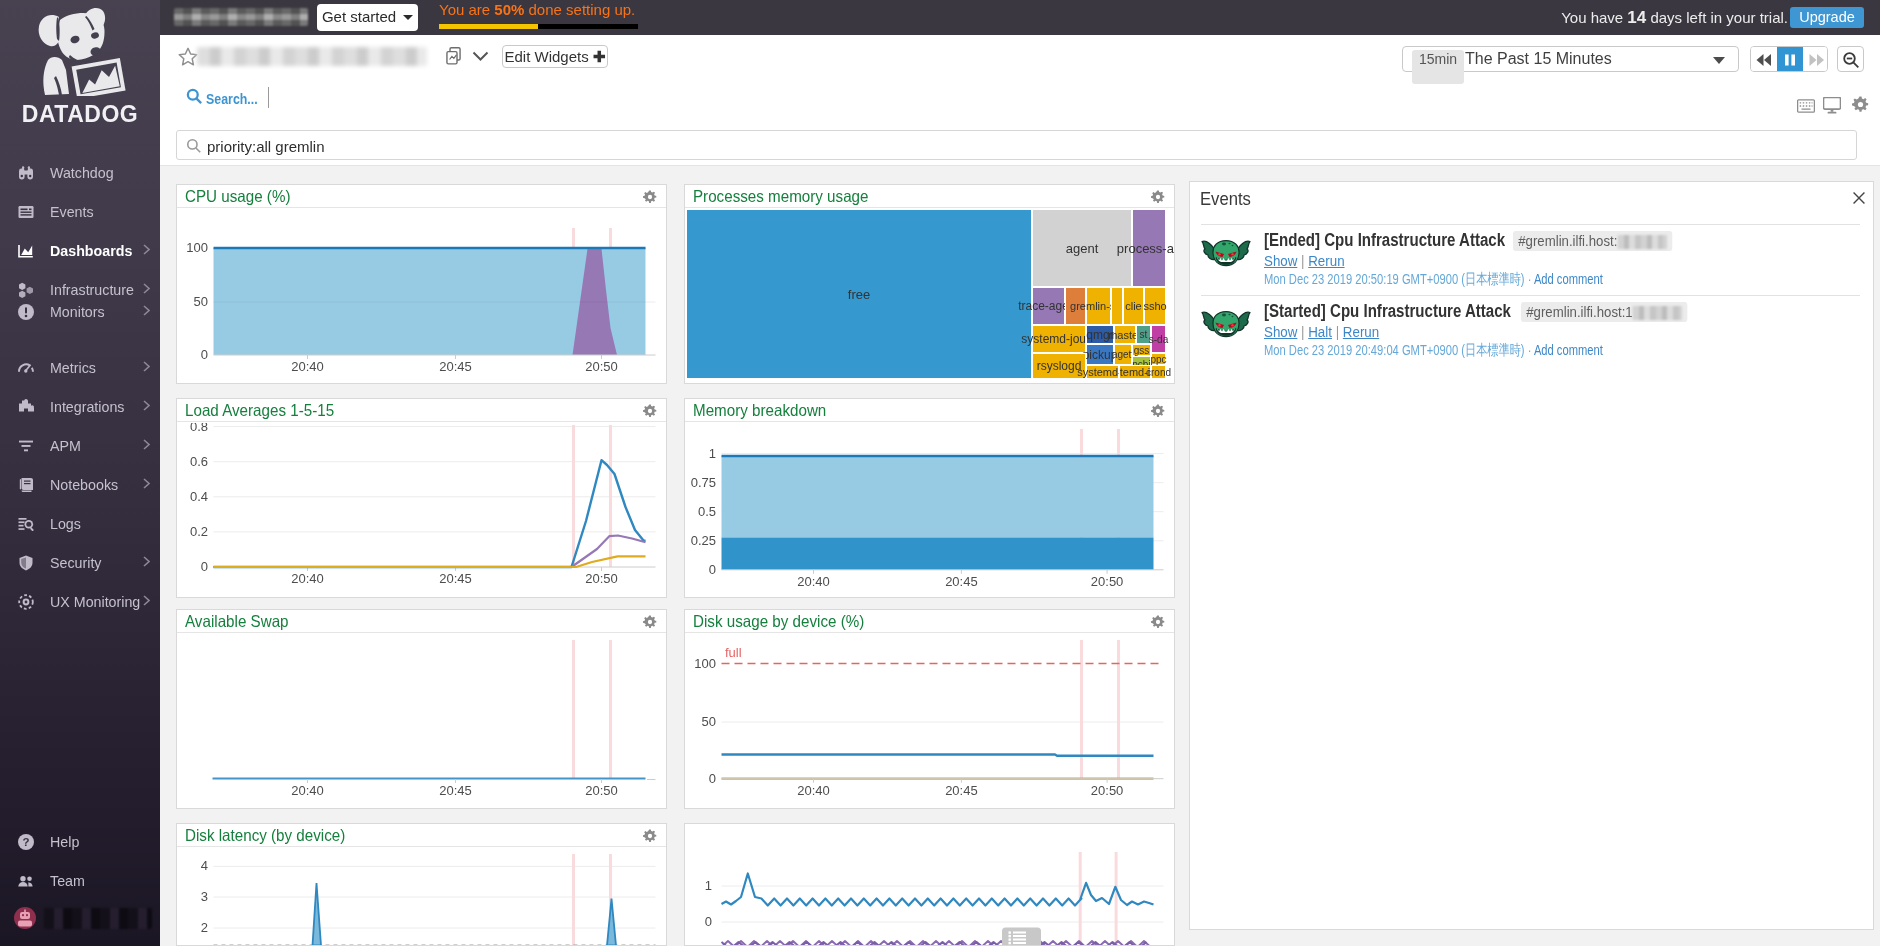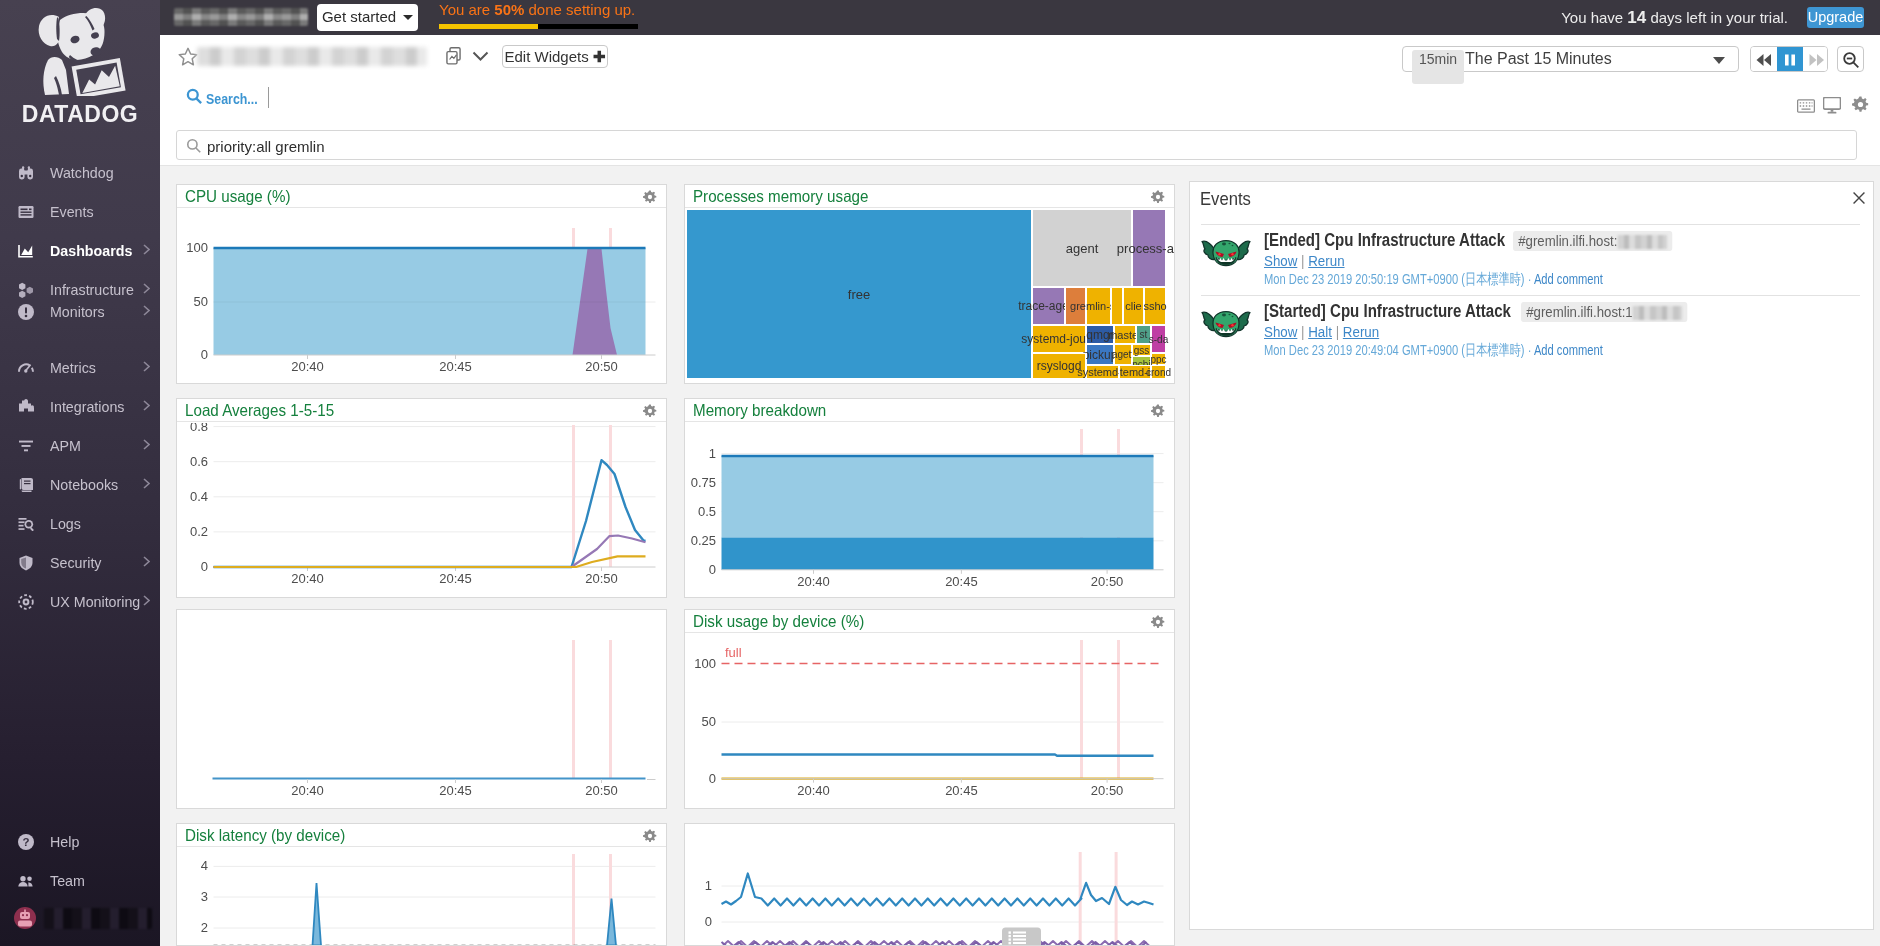--- a/index.html
+++ b/index.html
@@ -20,21 +20,21 @@
 
 #topbar { position:absolute; left:160px; top:0; width:1720px; height:35px; background:#3a3740; z-index:20; }
 .blur1 { position:absolute; left:14px; top:8px; width:134px; height:18px; border-radius:2px;
   background:repeating-linear-gradient(90deg,#8b8b8b 0 9px,#6e6e6e 9px 18px,#a3a3a3 18px 27px,#787878 27px 36px),repeating-linear-gradient(0deg,rgba(0,0,0,.25) 0 6px,rgba(255,255,255,.12) 6px 12px); background-blend-mode:overlay; filter:blur(1px); }
 #getstarted { position:absolute; left:157px; top:4px; width:101px; height:27px; background:#ffffff; border-radius:4px; color:#2b2b2b; font-size:15px; text-align:center; line-height:26px; }
 #getstarted .car { display:inline-block; vertical-align:2px; margin-left:7px; width:0; height:0; border-left:5px solid transparent; border-right:5px solid transparent; border-top:5px solid #2b2b2b; }
 #setup-txt { position:absolute; left:279px; top:1px; color:#f97316; font-size:15px; }
 #setup-bar { position:absolute; left:279px; top:24px; width:199px; height:5px; background:#000; }
 #setup-bar .y { position:absolute; left:0; top:0; width:99px; height:5px; background:#f5c400; }
 #trial-txt { position:absolute; right:92px; top:8px; color:#ededed; font-size:15px; }
-#upgrade { position:absolute; right:16px; top:7px; width:57px; height:21px; background:#3e96d3; border-radius:3px; color:#fff; font-size:14.5px; text-align:center; line-height:21px; }
+#upgrade { position:absolute; right:16px; top:7px; width:74px; height:21px; background:#3e96d3; border-radius:3px; color:#fff; font-size:14.5px; text-align:center; line-height:21px; }
 
 
 #header { position:absolute; left:160px; top:35px; width:1720px; height:131px; background:#fff; border-bottom:1px solid #e4e4e4; z-index:10; }
 .blur2 { position:absolute; left:37px; top:12px; width:230px; height:19px; border-radius:2px;
   background:repeating-linear-gradient(90deg,#dedede 0 13px,#cccccc 13px 24px,#e9e9e9 24px 37px,#d3d3d3 37px 49px); filter:blur(2px); }
 #editw { position:absolute; left:342px; top:10px; width:106px; height:23px; border:1px solid #c9c9c9; border-radius:4px; color:#333; font-size:15px; text-align:center; line-height:21px; background:#fff; }
 #search-link { position:absolute; left:46px; top:55px; color:#3c95d2; font-size:15.5px; font-weight:bold; transform:scaleX(0.8); transform-origin:left center; }
 #cursorbar { position:absolute; left:108px; top:52px; width:1px; height:21px; background:#9a9a9a; }
 #timebox { position:absolute; left:1242px; top:11px; width:337px; height:26px; border:1px solid #c9c9c9; border-radius:4px; background:#fff; }
 #timebox .chip { position:absolute; left:9px; top:3px; padding:0 7px; height:34px; background:#e5e5e5; border-radius:3px; color:#555; font-size:14px; line-height:19px; }
@@ -521,20 +521,24 @@
             <text x="31" y="92.70000000000002" font-size="13" fill="#4d4d4d" text-anchor="end" font-family="Liberation Sans, sans-serif">0.5</text>
             <text x="31" y="121.75000000000001" font-size="13" fill="#4d4d4d" text-anchor="end" font-family="Liberation Sans, sans-serif">0.25</text>
             <text x="31" y="150.8" font-size="13" fill="#4d4d4d" text-anchor="end" font-family="Liberation Sans, sans-serif">0</text>
             <text x="128.5" y="162.8" font-size="13" fill="#4d4d4d" text-anchor="middle" font-family="Liberation Sans, sans-serif">20:40</text>
             <text x="276.4" y="162.8" font-size="13" fill="#4d4d4d" text-anchor="middle" font-family="Liberation Sans, sans-serif">20:45</text>
             <text x="422.1" y="162.8" font-size="13" fill="#4d4d4d" text-anchor="middle" font-family="Liberation Sans, sans-serif">20:50</text>
           </svg>
         </div>
       </div>
 <div class="widget" style="left:176px;top:609px;width:491px;height:199.5px;">
+        <div class="wtitle"><span class="tw">Available Swap</span><svg class="gear" style="right:9px;" viewBox="0 0 17 17">
+            <path d="M7.5 0.5h2l.4 2 1.6.65 1.7-1.1 1.4 1.4-1.1 1.7.65 1.6 2 .4v2l-2 .4-.65 1.6 1.1 1.7-1.4 1.4-1.7-1.1-1.6.65-.4 2h-2l-.4-2-1.6-.65-1.7 1.1-1.4-1.4 1.1-1.7L1.9 9.9l-2-.4v-2l2-.4.65-1.6-1.1-1.7 1.4-1.4 1.7 1.1 1.6-.65z" fill="#8a8a8a"></path>
+            <circle cx="8.5" cy="8.5" r="2.6" fill="#fff"></circle>
+          </svg></div>
         <div style="position:absolute;left:0;top:24px;right:0;bottom:0;overflow:hidden;">
           <svg width="489" height="172" style="position:absolute;left:0;top:0;" viewBox="0 0 489 172">
             <path d="M396.5,6.0 L396.5,144.5" fill="none" stroke="#fadbdd" stroke-width="3" stroke-linejoin="round"></path>
             <path d="M433.5,6.0 L433.5,144.5" fill="none" stroke="#fadbdd" stroke-width="3" stroke-linejoin="round"></path>
             <path d="M35.5,144.5 L468.5,144.5" fill="none" stroke="#4394c9" stroke-width="2.2" stroke-linejoin="round"></path>
             <path d="M470.0,145.5 L478.5,145.5" fill="none" stroke="#cccccc" stroke-width="1" stroke-linejoin="round"></path>
             <path d="M130.5,145.0 L130.5,149.0" fill="none" stroke="#cccccc" stroke-width="1" stroke-linejoin="round"></path>
             <path d="M278.5,145.0 L278.5,149.0" fill="none" stroke="#cccccc" stroke-width="1" stroke-linejoin="round"></path>
             <path d="M424.5,145.0 L424.5,149.0" fill="none" stroke="#cccccc" stroke-width="1" stroke-linejoin="round"></path>
             <text x="130.5" y="161" font-size="13" fill="#4d4d4d" text-anchor="middle" font-family="Liberation Sans, sans-serif">20:40</text>

